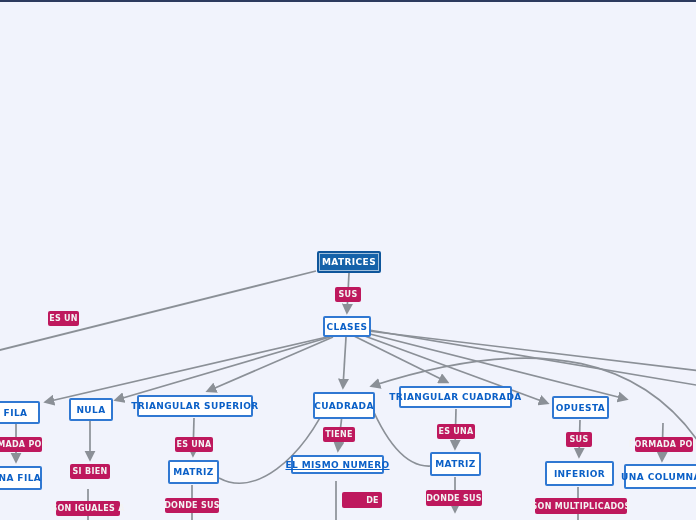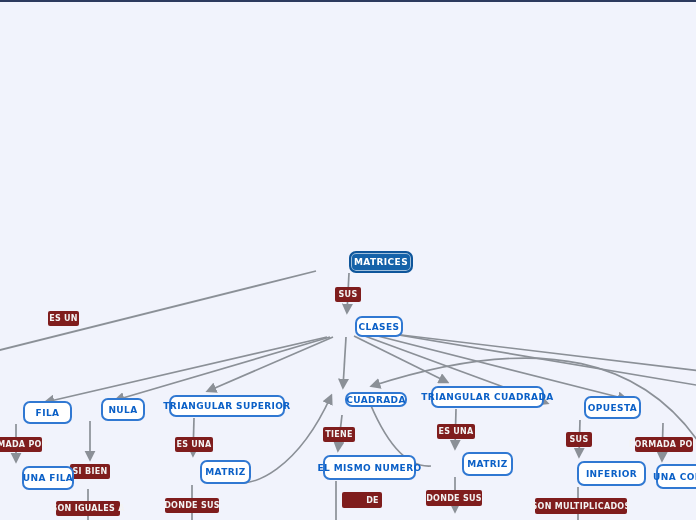--- a/index.html
+++ b/index.html
@@ -11,35 +11,34 @@
     font-family:"DejaVu Sans","Liberation Sans",sans-serif;
   }
   .topline{position:absolute;top:0;left:0;width:100%;height:2px;background:#2c3a5e;}
   svg.edges{position:absolute;top:0;left:0;width:696px;height:520px;}
   .e{stroke:#8b9097;stroke-width:1.7;fill:none;}
   .node{
     position:absolute;
     box-sizing:border-box;
     background:#ffffff;
     border:2px solid #3078d2;
-    border-radius:7px;
+    border-radius:2px;
     color:#0b60c7;
     font-size:9px;font-weight:bold;letter-spacing:.4px;
     display:flex;align-items:center;justify-content:center;
     white-space:nowrap;
     box-shadow:0 0 0 1px rgba(255,255,255,.6) inset;
-    margin-left:32px;
   }
   .node.root{
     background:#1562a9;border-color:#0f569b;color:#ffffff;
   }
   .link-label{
     position:absolute;
     box-sizing:border-box;
-    background:#7f1d1d;
+    background:#be185d;
     border-radius:2px;
     color:#f3f3f3;
     font-size:8px;font-weight:bold;letter-spacing:.3px;
     display:flex;align-items:center;justify-content:center;
     white-space:nowrap;
   }
 </style>
 </head>
 <body>
 
@@ -96,24 +95,24 @@
   <div class="link-label" style="left:165px;top:498px;width:54px;height:15px;">DONDE SUS</div>
   <div class="link-label" style="left:342px;top:492px;width:40px;height:16px;padding-left:21px;">DE</div>
   <div class="link-label" style="left:426px;top:490px;width:56px;height:16px;">DONDE SUS</div>
   <div class="link-label" style="left:535px;top:498px;width:92px;height:16px;">SON MULTIPLICADOS</div>
 
   <div class="node root" style="left:317px;top:251px;width:64px;height:22px;">MATRICES</div>
   <div class="node" style="left:323px;top:316px;width:48px;height:21px;">CLASES</div>
   <div class="node" style="left:-9px;top:401px;width:49px;height:23px;">FILA</div>
   <div class="node" style="left:69px;top:398px;width:44px;height:23px;">NULA</div>
   <div class="node" style="left:137px;top:395px;width:116px;height:22px;">TRIANGULAR SUPERIOR</div>
-  <div class="node" style="left:313px;top:392px;width:62px;height:15px;">CUADRADA</div>
+  <div class="node" style="left:313px;top:392px;width:62px;height:27px;">CUADRADA</div>
   <div class="node" style="left:399px;top:386px;width:113px;height:22px;">TRIANGULAR CUADRADA</div>
   <div class="node" style="left:552px;top:396px;width:57px;height:23px;">OPUESTA</div>
   <div class="node" style="left:-10px;top:466px;width:52px;height:24px;">UNA FILA</div>
   <div class="node" style="left:168px;top:460px;width:51px;height:24px;">MATRIZ</div>
-  <div class="node" style="left:291px;top:455px;width:93px;height:25px;">EL MISMO NUMERO</div>
+  <div class="node" style="left:291px;top:455px;width:93px;height:19px;text-decoration:underline;">EL MISMO NUMERO</div>
   <div class="node" style="left:430px;top:452px;width:51px;height:24px;">MATRIZ</div>
   <div class="node" style="left:545px;top:461px;width:69px;height:25px;">INFERIOR</div>
   <div class="node" style="left:624px;top:464px;width:74px;height:25px;">UNA COLUMNA</div>
 
   <div class="topline"></div>
 </div>
 
 </body></html>

